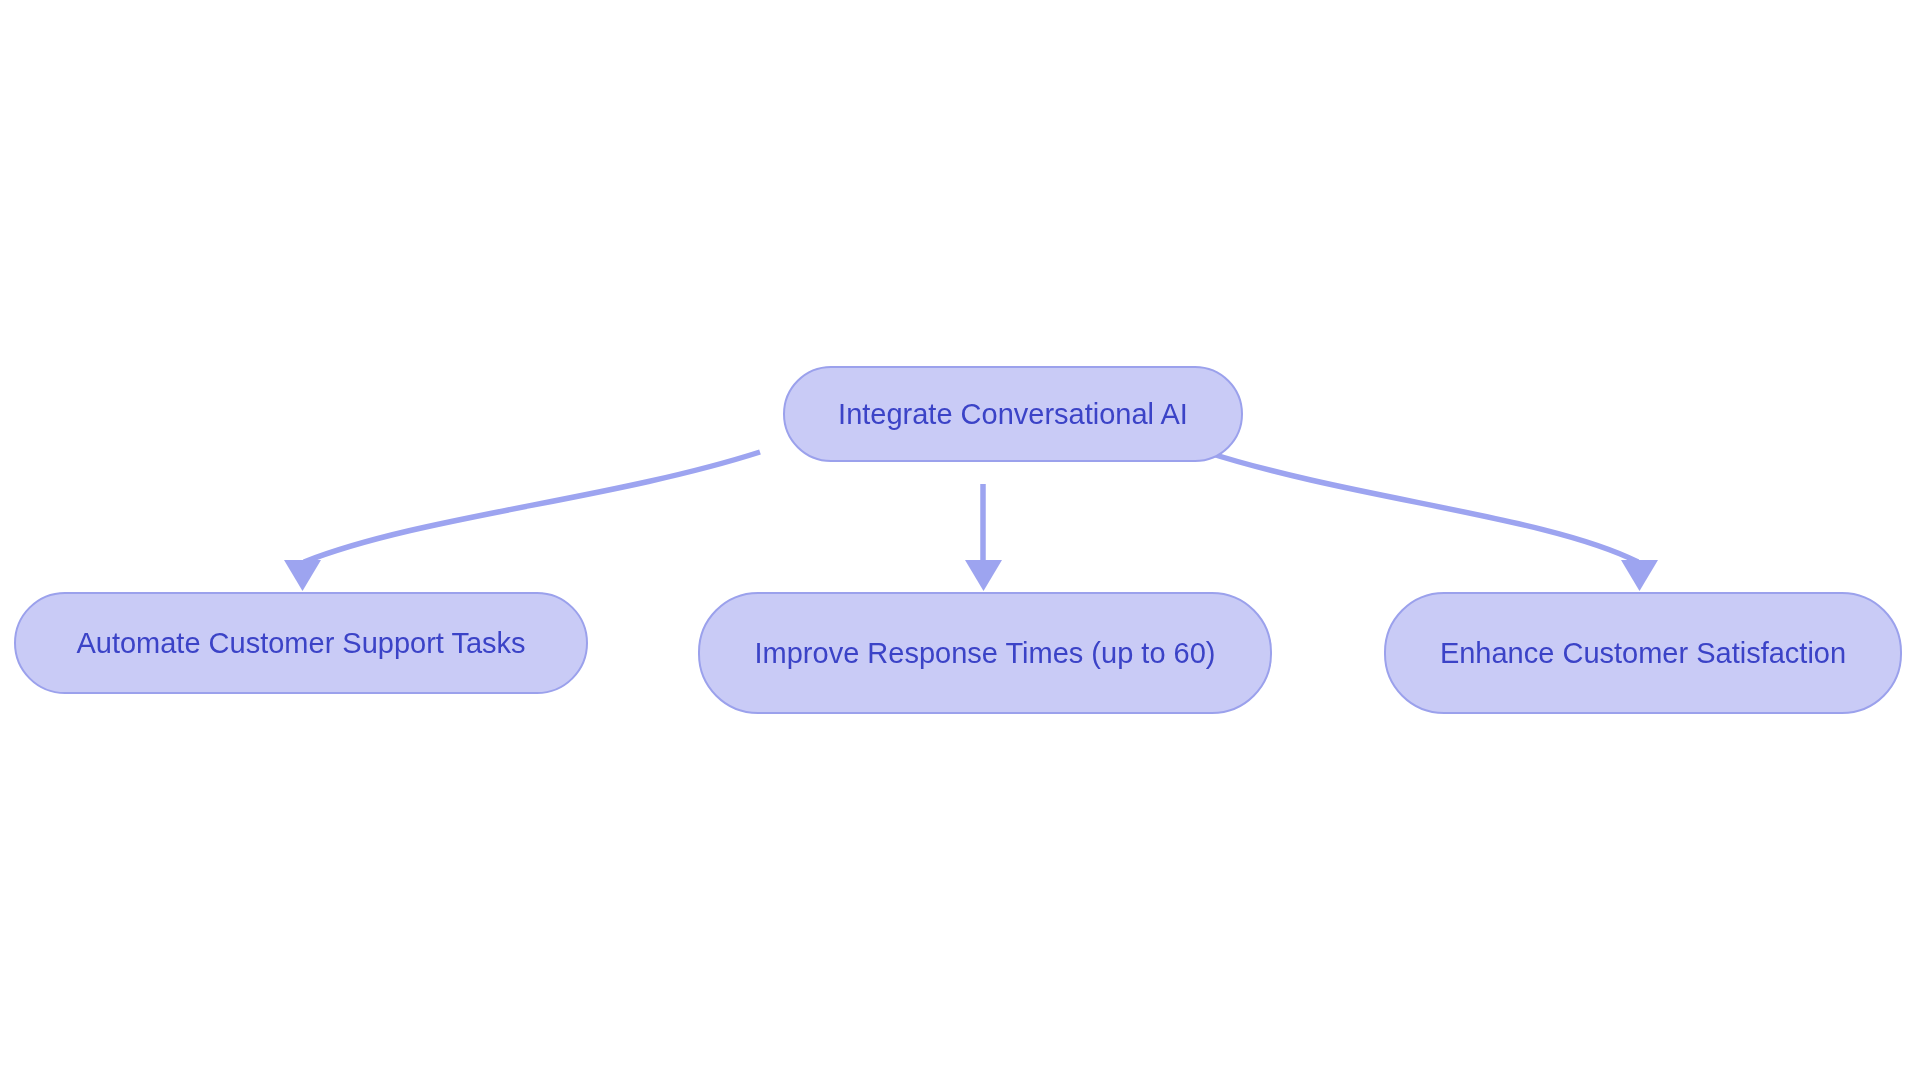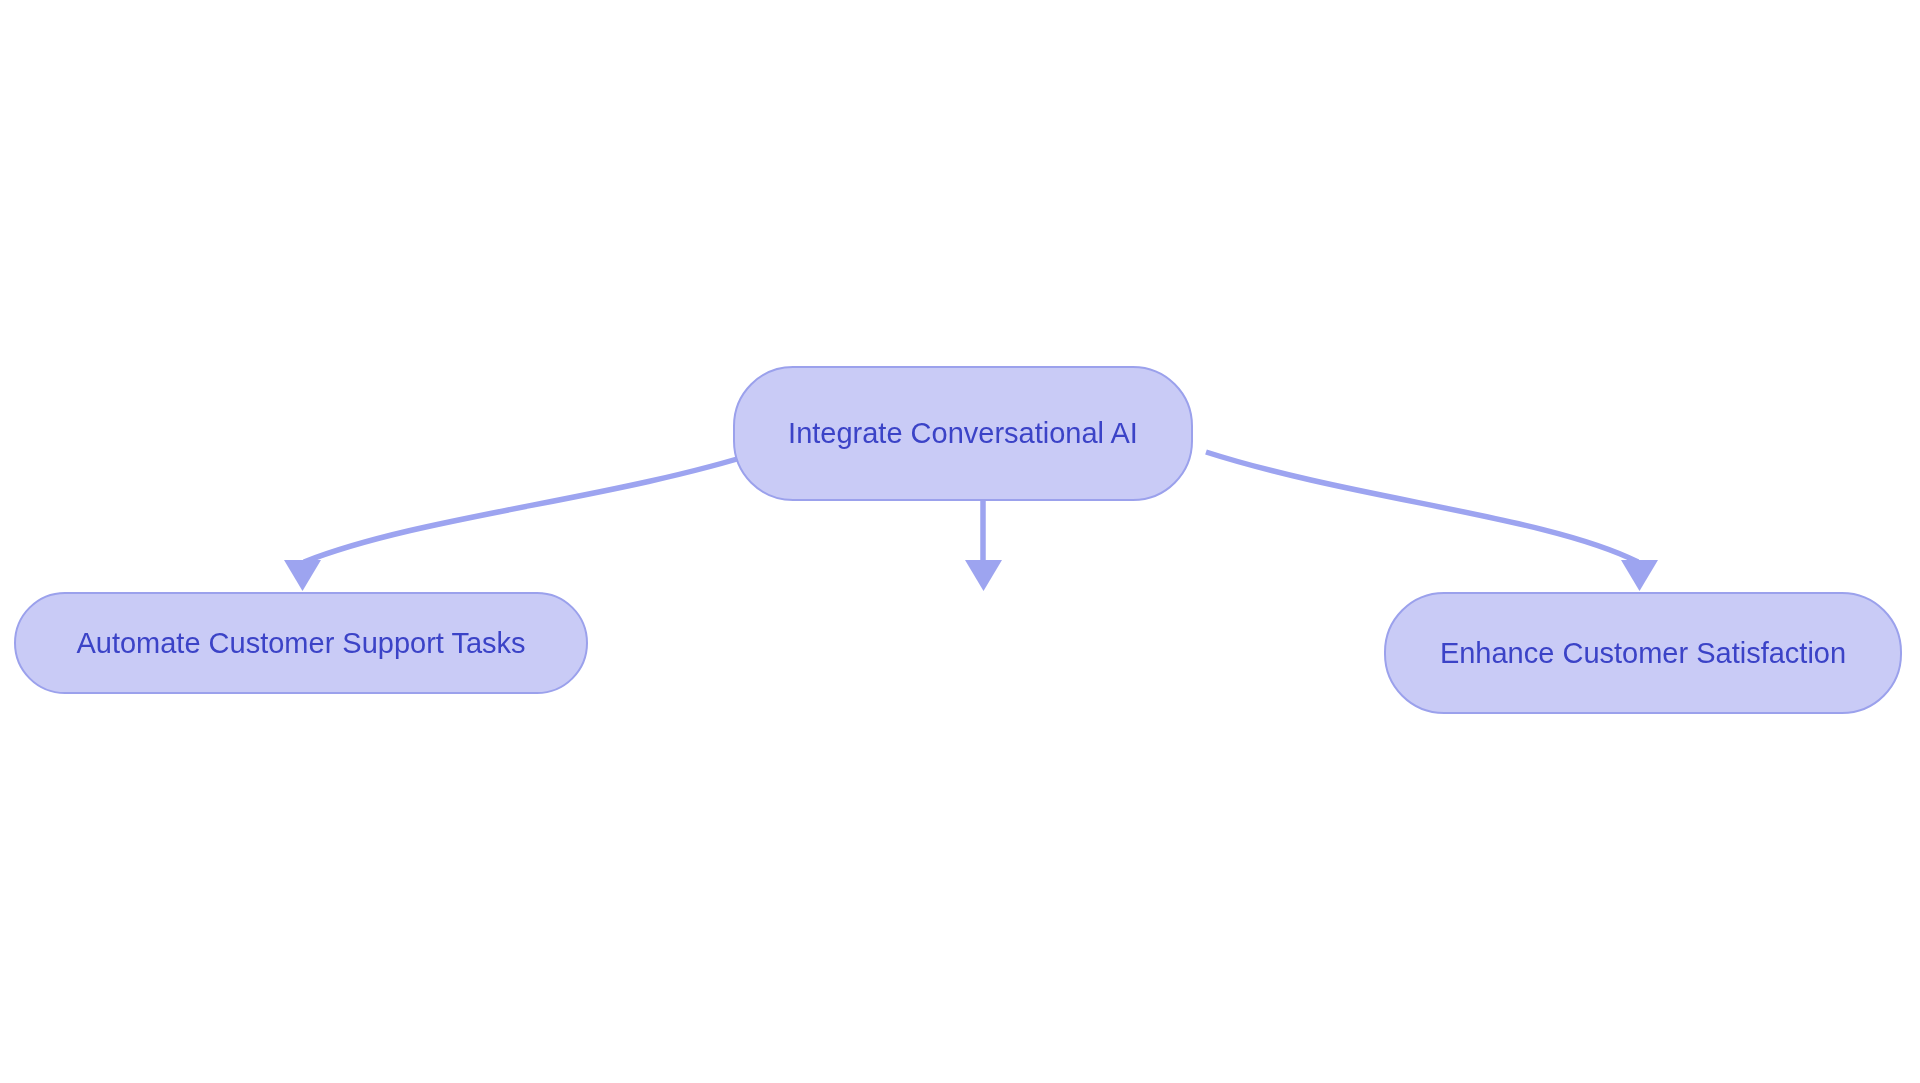--- a/index.html
+++ b/index.html
@@ -47,21 +47,21 @@
     justify-content: center;
     background: var(--node-fill);
     border: 2px solid var(--node-border);
     border-radius: 60px;
     color: var(--node-text);
     font-size: 29px;
     line-height: 1.2;
     text-align: center;
     white-space: nowrap;
   }
-  .node-root   { left: 733px;  top: 366px; width: 460px; height: 135px; }
+  .node-root   { left: 783px;  top: 366px; width: 460px; height: 96px; }
   .node-child1 { left: 14px;   top: 592px; width: 574px; height: 102px; }
   .node-child2 { left: 698px;  top: 592px; width: 574px; height: 122px; }
   .node-child3 { left: 1384px; top: 592px; width: 518px; height: 122px; }
 </style>
 </head>
 <body>
 
 <div class="canvas">
 
   <svg class="edges-layer" viewBox="0 0 1920 1083">
@@ -80,18 +80,21 @@
   </svg>
 
   <div class="node node-root">
     <span>Integrate Conversational AI</span>
   </div>
 
   <div class="node node-child1">
     <span>Automate Customer Support Tasks</span>
   </div>
 
+  <div class="node node-child2">
+    <span>Improve Response Times (up to 60)</span>
+  </div>
 
   <div class="node node-child3">
     <span>Enhance Customer Satisfaction</span>
   </div>
 
 </div>
 
 </body></html>

